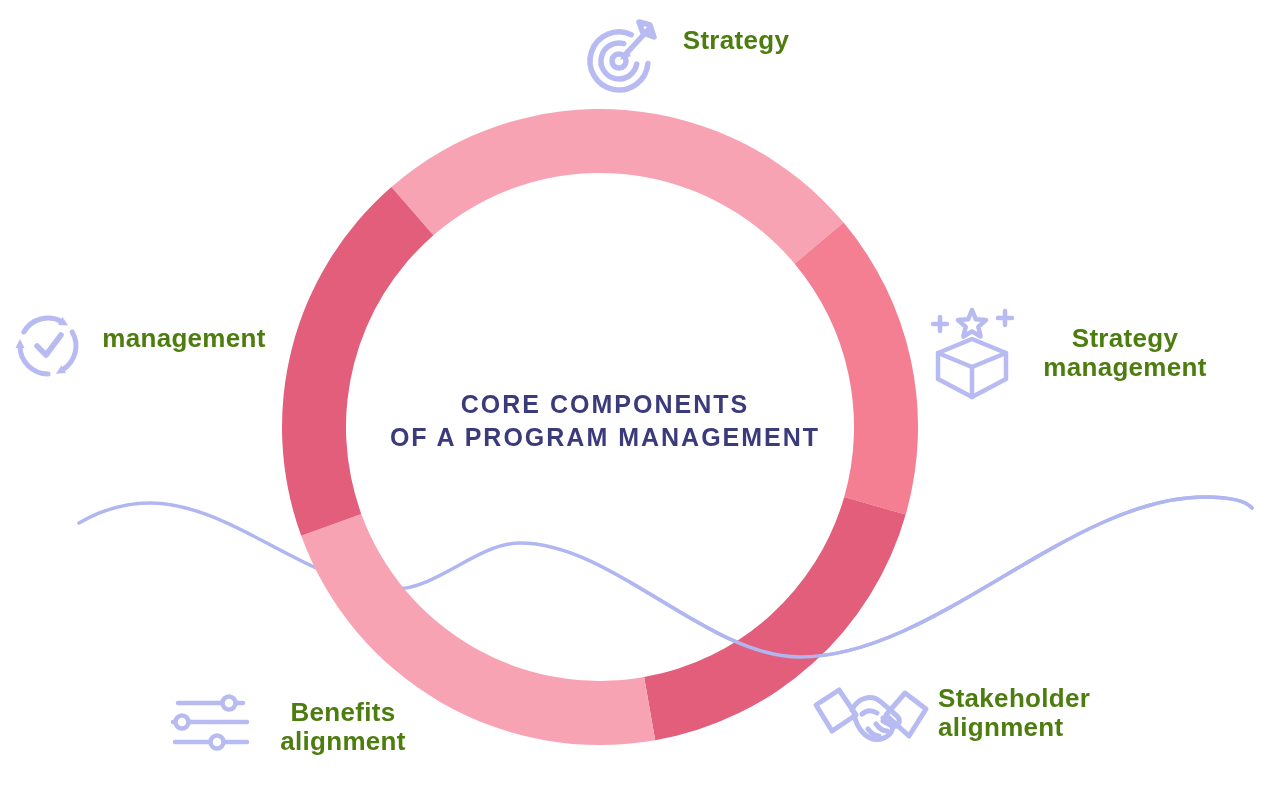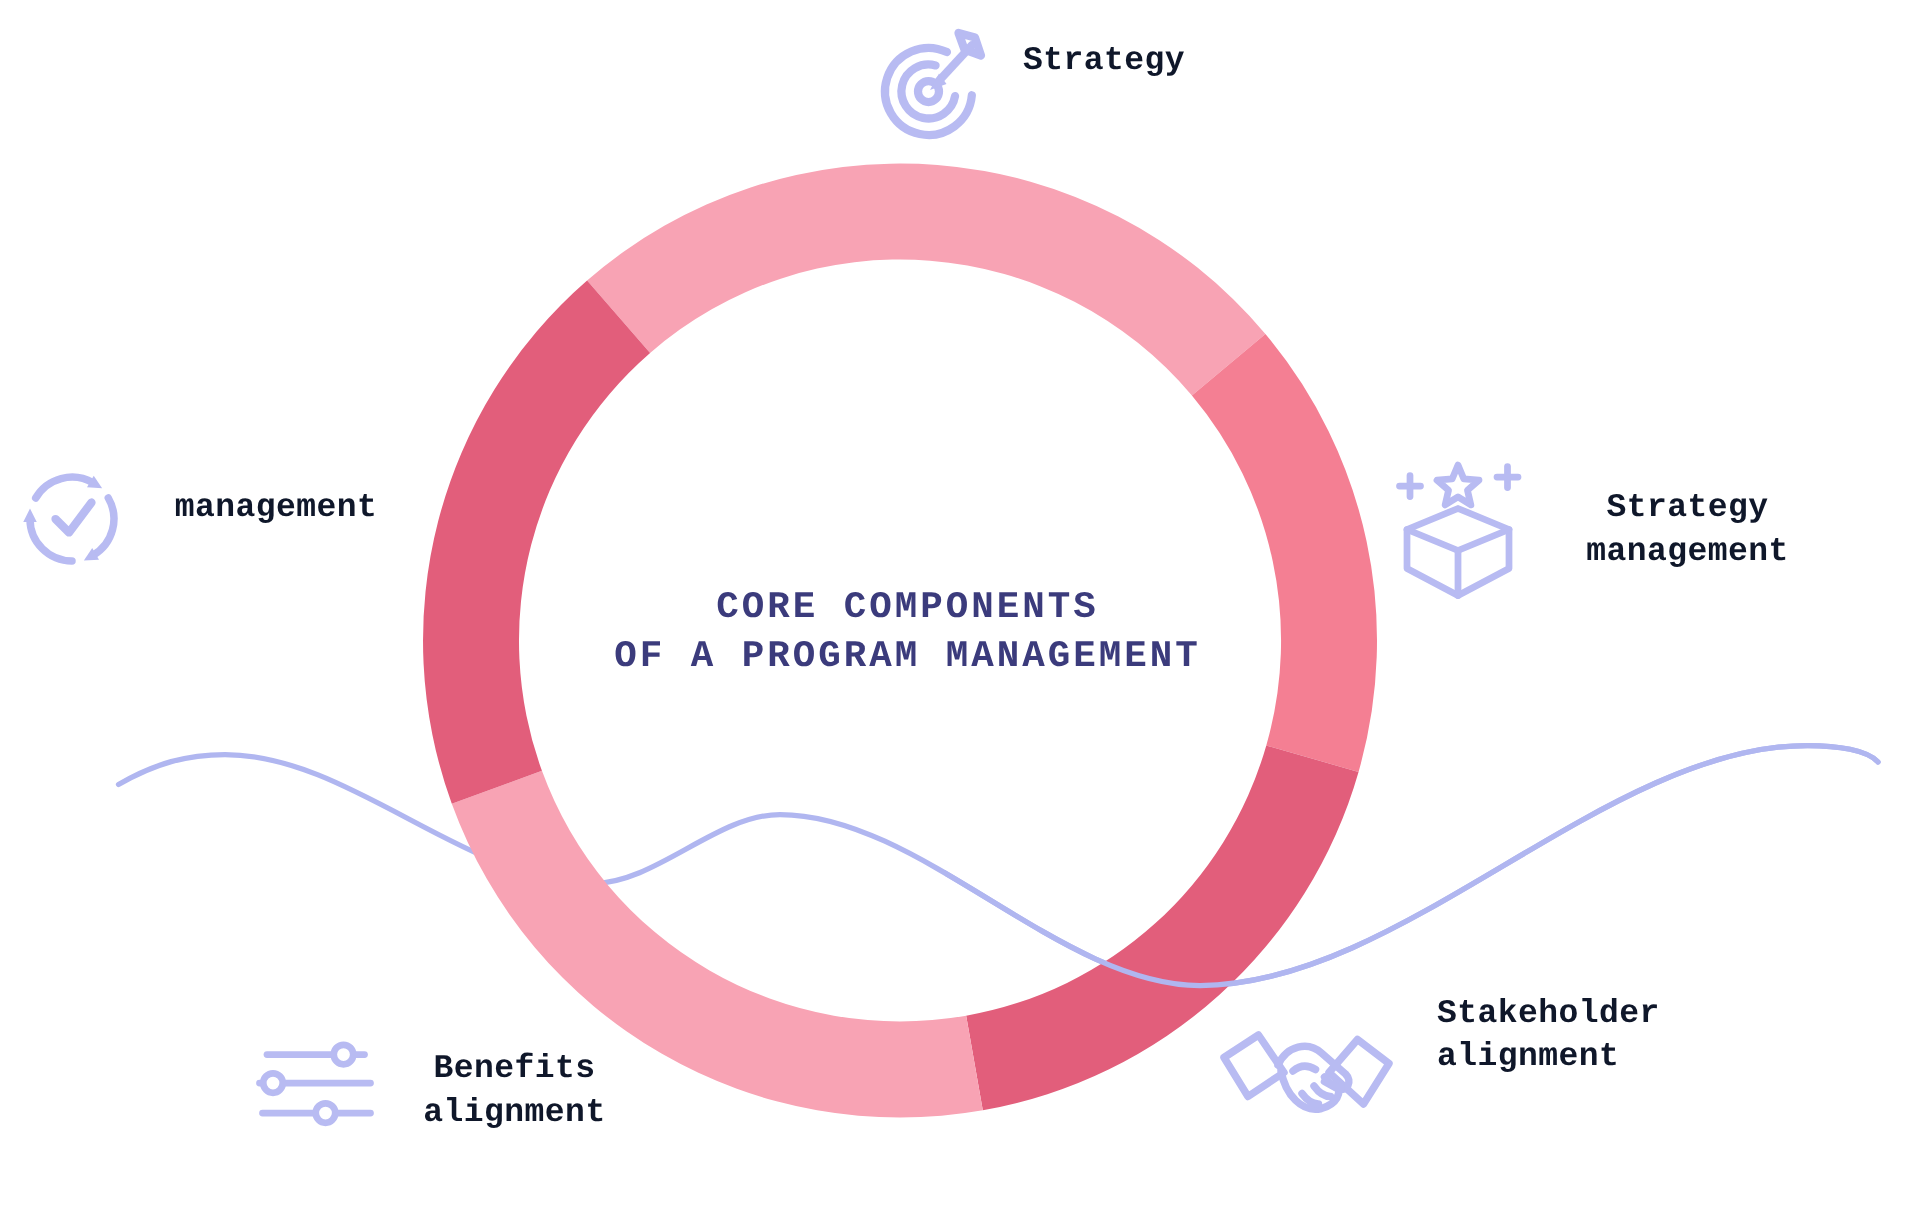--- a/index.html
+++ b/index.html
@@ -3,34 +3,34 @@
 <meta charset="utf-8">
 <style>
   html,body{margin:0;padding:0;background:#ffffff;}
   .stage{
     position:relative;width:1280px;height:809px;background:#ffffff;
     overflow:hidden;font-family:"Liberation Sans",sans-serif;
   }
   .ring-svg{position:absolute;left:0;top:0;}
   .icon-svg{position:absolute;}
   .label{
-    position:absolute;color:#0f172a;
-    font-family:Liberation Mono, monospace;
-    font-size:22px;line-height:29px;font-weight:600;
+    position:absolute;color:#4d7c0f;
+    font-family:Liberation Sans, sans-serif;
+    font-size:26px;line-height:29px;font-weight:600;
     letter-spacing:0.3px;text-align:center;
   }
   .label span{display:block;}
   .label.align-left{text-align:left;}
   .center-title{
     position:absolute;left:305px;top:388px;width:600px;
     color:#3B3B7C;font-family:"Liberation Sans",sans-serif;
     font-size:25px;line-height:33px;font-weight:700;
     letter-spacing:2px;text-align:center;text-transform:uppercase;
   }
-  .center-title span{display:block;font-family:Liberation Mono, monospace;}
+  .center-title span{display:block;}
 </style>
 </head>
 <body>
 
 <div class="stage">
 
   <svg class="ring-svg" width="1280" height="809" viewBox="0 0 1280 809">
     <defs>
       <clipPath id="wave-front-clip">
         <rect x="630" y="0" width="650" height="809"></rect>
@@ -87,21 +87,21 @@
   <svg class="icon-svg" style="left:812px;top:684px;" width="118" height="75" viewBox="0 0 118 75">
     <g fill="none" stroke-width="5" stroke-linecap="round" stroke-linejoin="round" stroke="#B8BBF2">
       <path d="M4,21 L27,6 L44,31 L20,47 Z"></path>
       <path d="M114,25 L93,9 L74,31 L97,52 Z"></path>
       <path d="M40,26 C46,13 60,10 69,18 L85,32 C90,37 86,44 80,42 L71,37"></path>
       <path d="M42,30 C45,46 56,58 69,55 C79,52 83,45 79,38"></path>
       <path d="M50,30 q7,-6 15,-1"></path>
       <path d="M56,45 q5,7 11,7 M64,40 q5,7 11,7 M71,34 q5,7 11,7"></path>
     </g>
   </svg>
-  <div class="label align-left" style="left:938px;top:661px;width:240px;margin-left:20px;">
+  <div class="label align-left" style="left:938px;top:684px;width:240px;">
     <span>Stakeholder</span>
     <span>alignment</span>
   </div>
 
   <svg class="icon-svg" style="left:165px;top:686px;" width="130" height="66" viewBox="0 0 130 66">
     <g fill="none" stroke-width="4.5" stroke-linecap="round" stroke="#B8BBF2">
       <path d="M13,17 H78"></path>
       <circle cx="64" cy="17" r="6.5" fill="#ffffff"></circle>
       <path d="M8,36 H82"></path>
       <circle cx="17" cy="36" r="6.5" fill="#ffffff"></circle>

